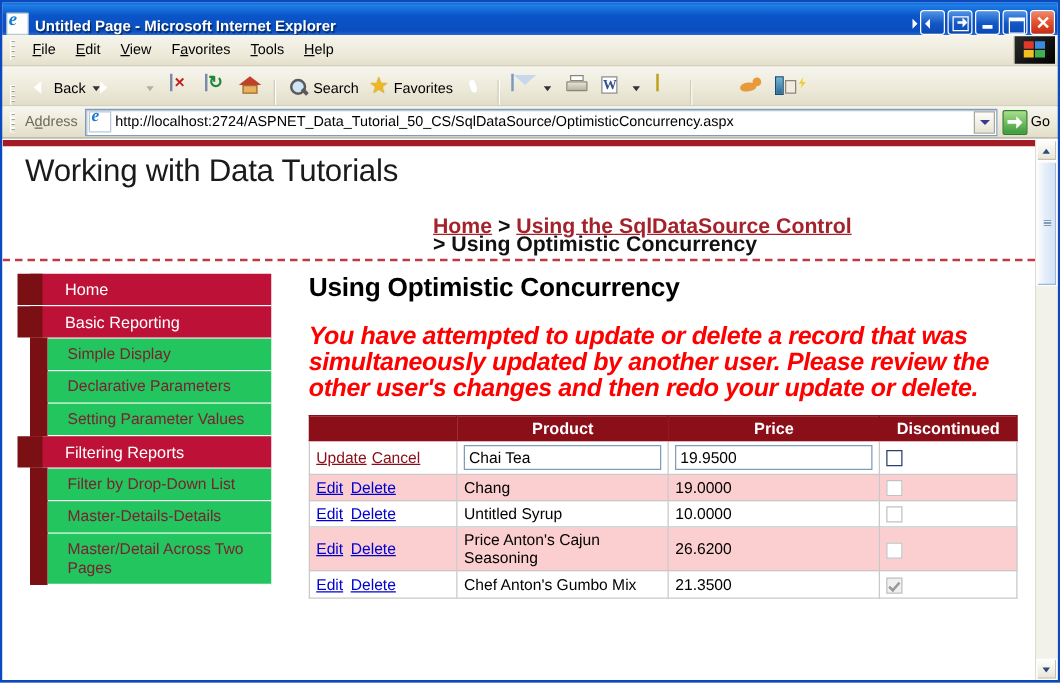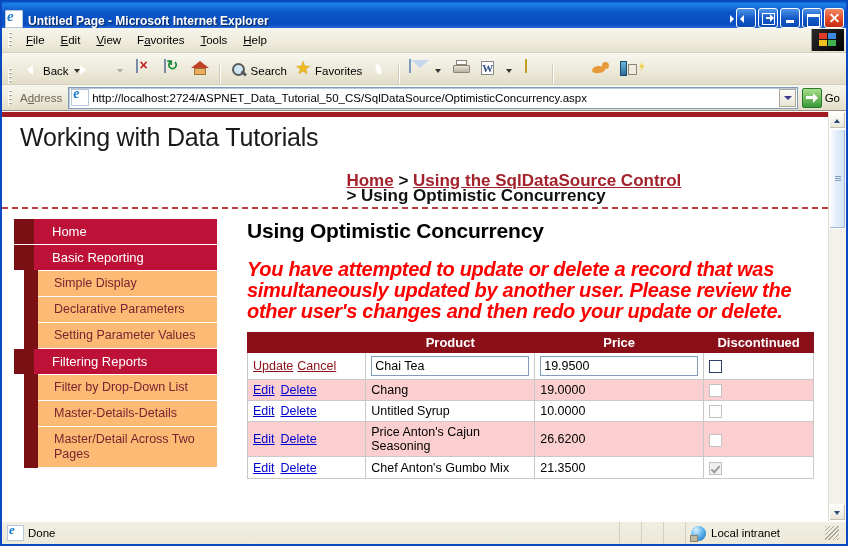--- a/index.html
+++ b/index.html
@@ -201,21 +201,21 @@
   .sidebar{width:215px;flex:0 0 215px;padding-left:12px;box-sizing:border-box;}
   .nav-top{
     position:relative;background:#bd1137;color:#fff;font-size:13px;
     padding:5px 8px 5px 28px;margin-left:10px;border-bottom:1px solid #fff;
   }
   .nav-top:before{
     content:"";position:absolute;left:-10px;top:0;bottom:0;width:20px;background:#7b1014;
   }
   .nav-top span{position:relative;}
   .nav-sub{
-    position:relative;background:#fdba74;color:#7a2230;font-size:12.5px;
+    position:relative;background:#22c55e;color:#7a2230;font-size:12.5px;
     padding:5px 8px 5px 16px;margin-left:24px;border-bottom:1px solid #fff;
     line-height:15px;
   }
   .nav-sub:before{
     content:"";position:absolute;left:-14px;top:-1px;bottom:-1px;width:14px;background:#7b1014;
   }
 
   
   .main{flex:1;padding:0 14px 0 30px;box-sizing:border-box;min-width:0;}
   .main h2{
@@ -541,28 +541,14 @@
 
     <div class="vscroll">
       <div class="sb-arrow sb-up"></div>
       <div class="sb-track">
         <div class="sb-thumb"></div>
       </div>
       <div class="sb-arrow sb-dn"></div>
     </div>
   </div>
 
-  <div class="statusbar">
-    <div class="st-cell st-main">
-      <span class="st-ie"></span>
-      <span>Done</span>
-    </div>
-    <div class="st-cell st-small"></div>
-    <div class="st-cell st-small"></div>
-    <div class="st-cell st-small"></div>
-    <div class="st-cell st-zone">
-      <span class="st-globe"></span>
-      <span>Local intranet</span>
-      <span class="st-grip"></span>
-    </div>
-  </div>
 
 </div>
 
 </body></html>

